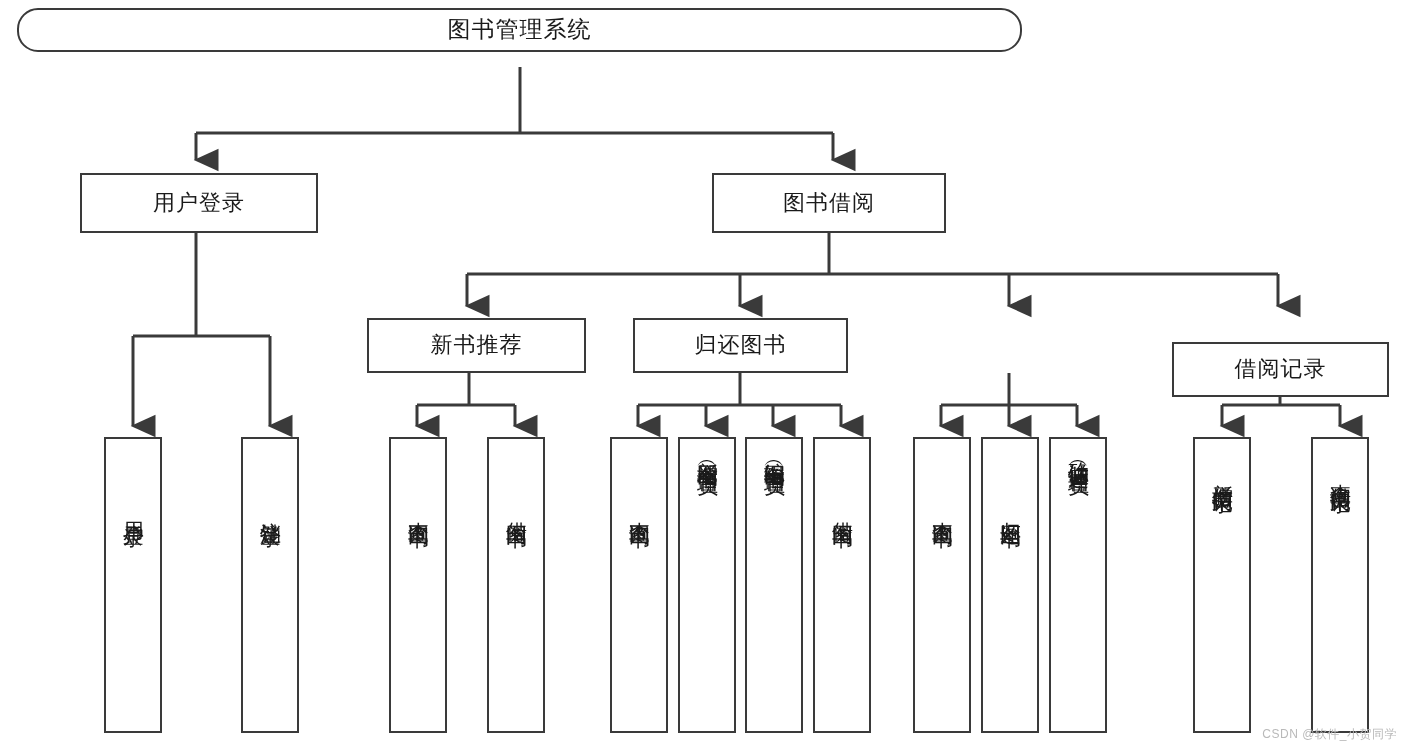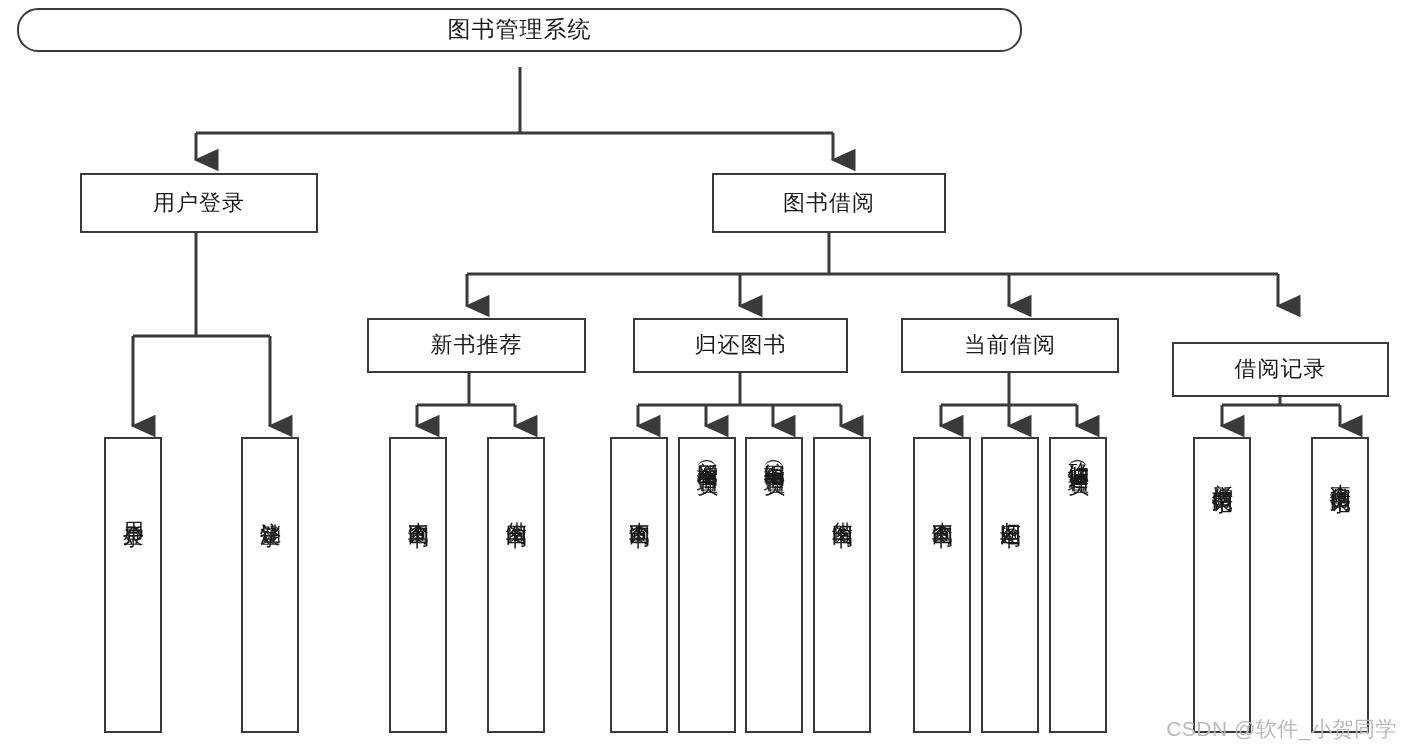--- a/index.html
+++ b/index.html
@@ -56,21 +56,21 @@
   .node.vert.tall .label {
     font-size: 21px;
   }
   #title-node .label {
     font-size: 23px;
   }
   #watermark {
     position: absolute;
     right: 8px;
     bottom: 4px;
-    font-size: 21px;
+    font-size: 12px;
     color: #b9b9b9;
     letter-spacing: 0.5px;
     white-space: nowrap;
   }
 </style>
 </head>
 <body>
 
 <div id="canvas">
 
@@ -134,23 +134,20 @@
   <div class="node horiz" style="left:712px; top:173px; width:234px; height:60px;">
     <span class="label">图书借阅</span>
   </div>
 
   <div class="node horiz" style="left:360px; top:318px; width:219px; height:55px;margin-left:7px;">
     <span class="label">新书推荐</span>
   </div>
   <div class="node horiz" style="left:633px; top:318px; width:215px; height:55px;">
     <span class="label">归还图书</span>
   </div>
-  <div class="node horiz" style="left:901px; top:318px; width:218px; height:55px;">
-    <span class="label">当前借阅</span>
-  </div>
   <div class="node horiz" style="left:1172px; top:318px; width:217px; height:55px;margin-top:24px;">
     <span class="label">借阅记录</span>
   </div>
 
   <div class="node vert" style="left:104px; top:437px; width:58px; height:296px; padding-top:66px;">
     <span class="label">用户登录</span>
   </div>
   <div class="node vert" style="left:241px; top:437px; width:58px; height:296px; padding-top:66px;">
     <span class="label">注销登录</span>
   </div>

